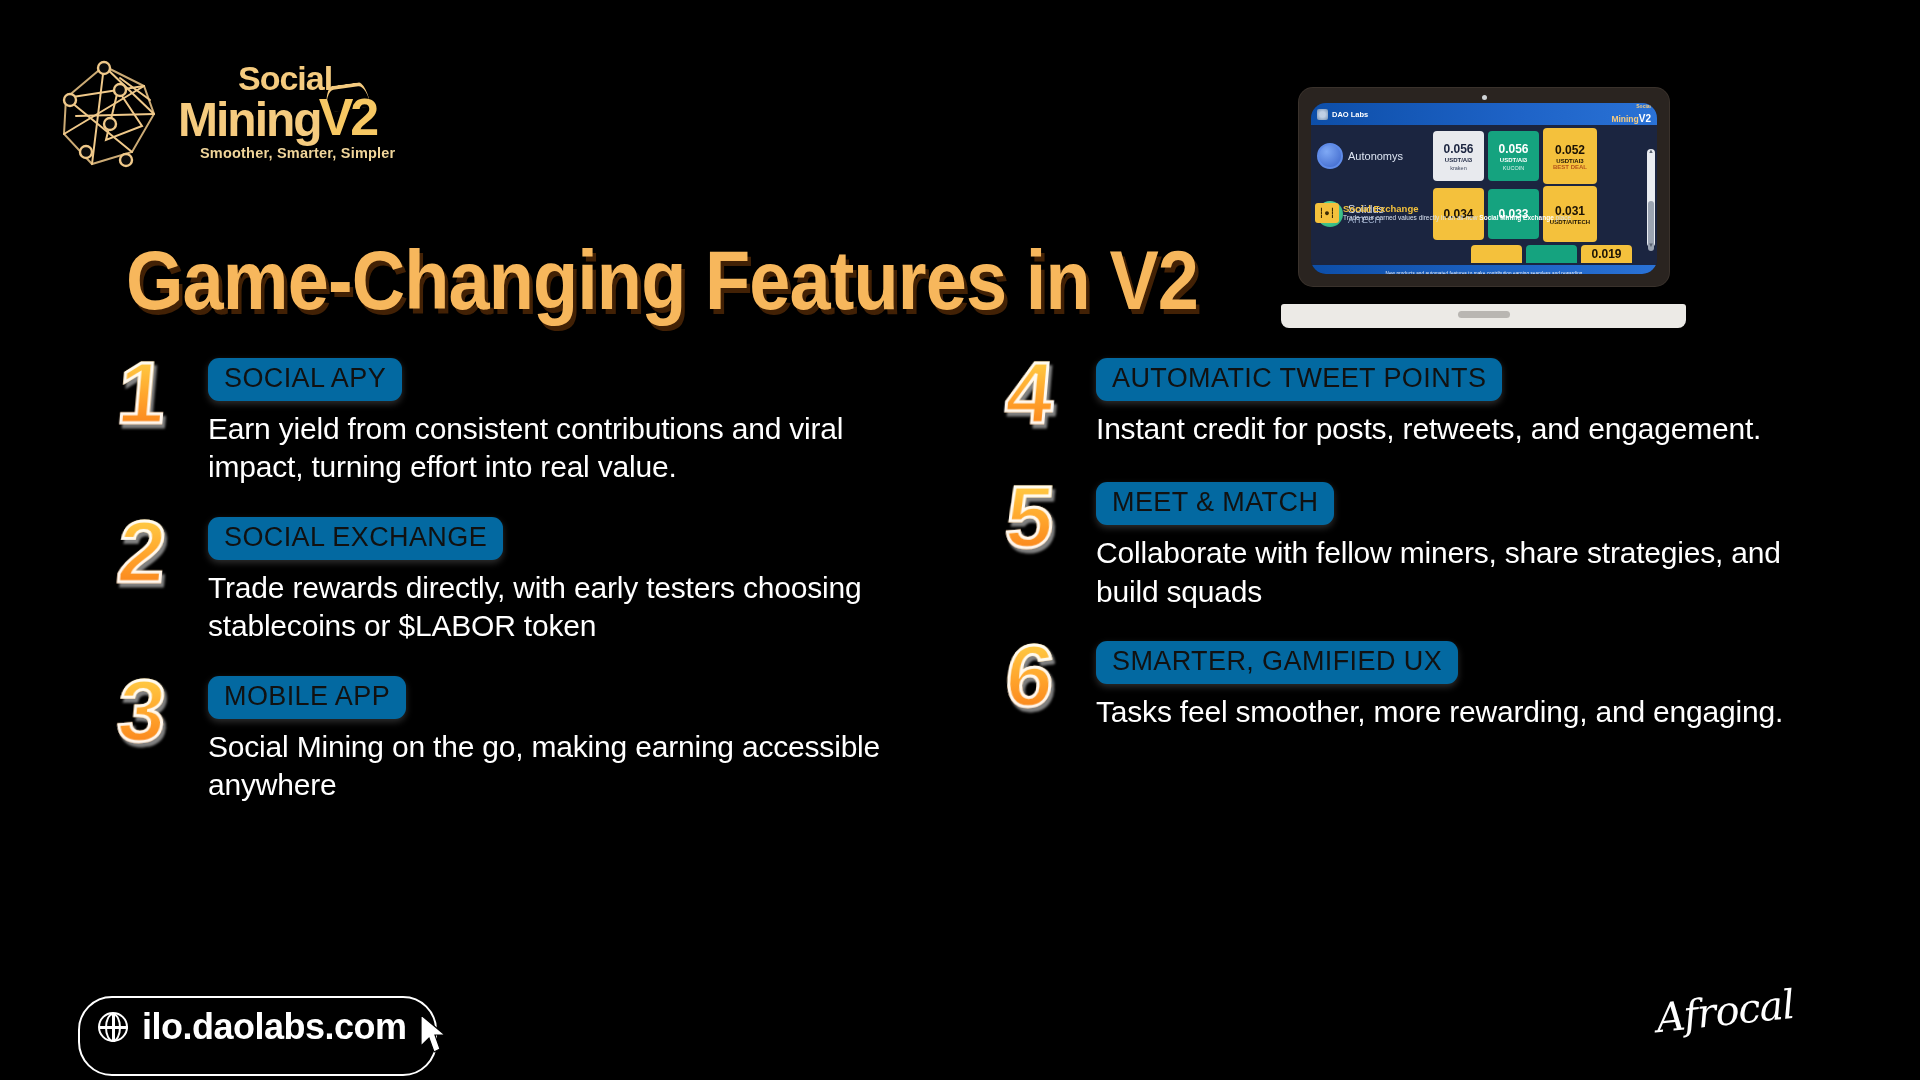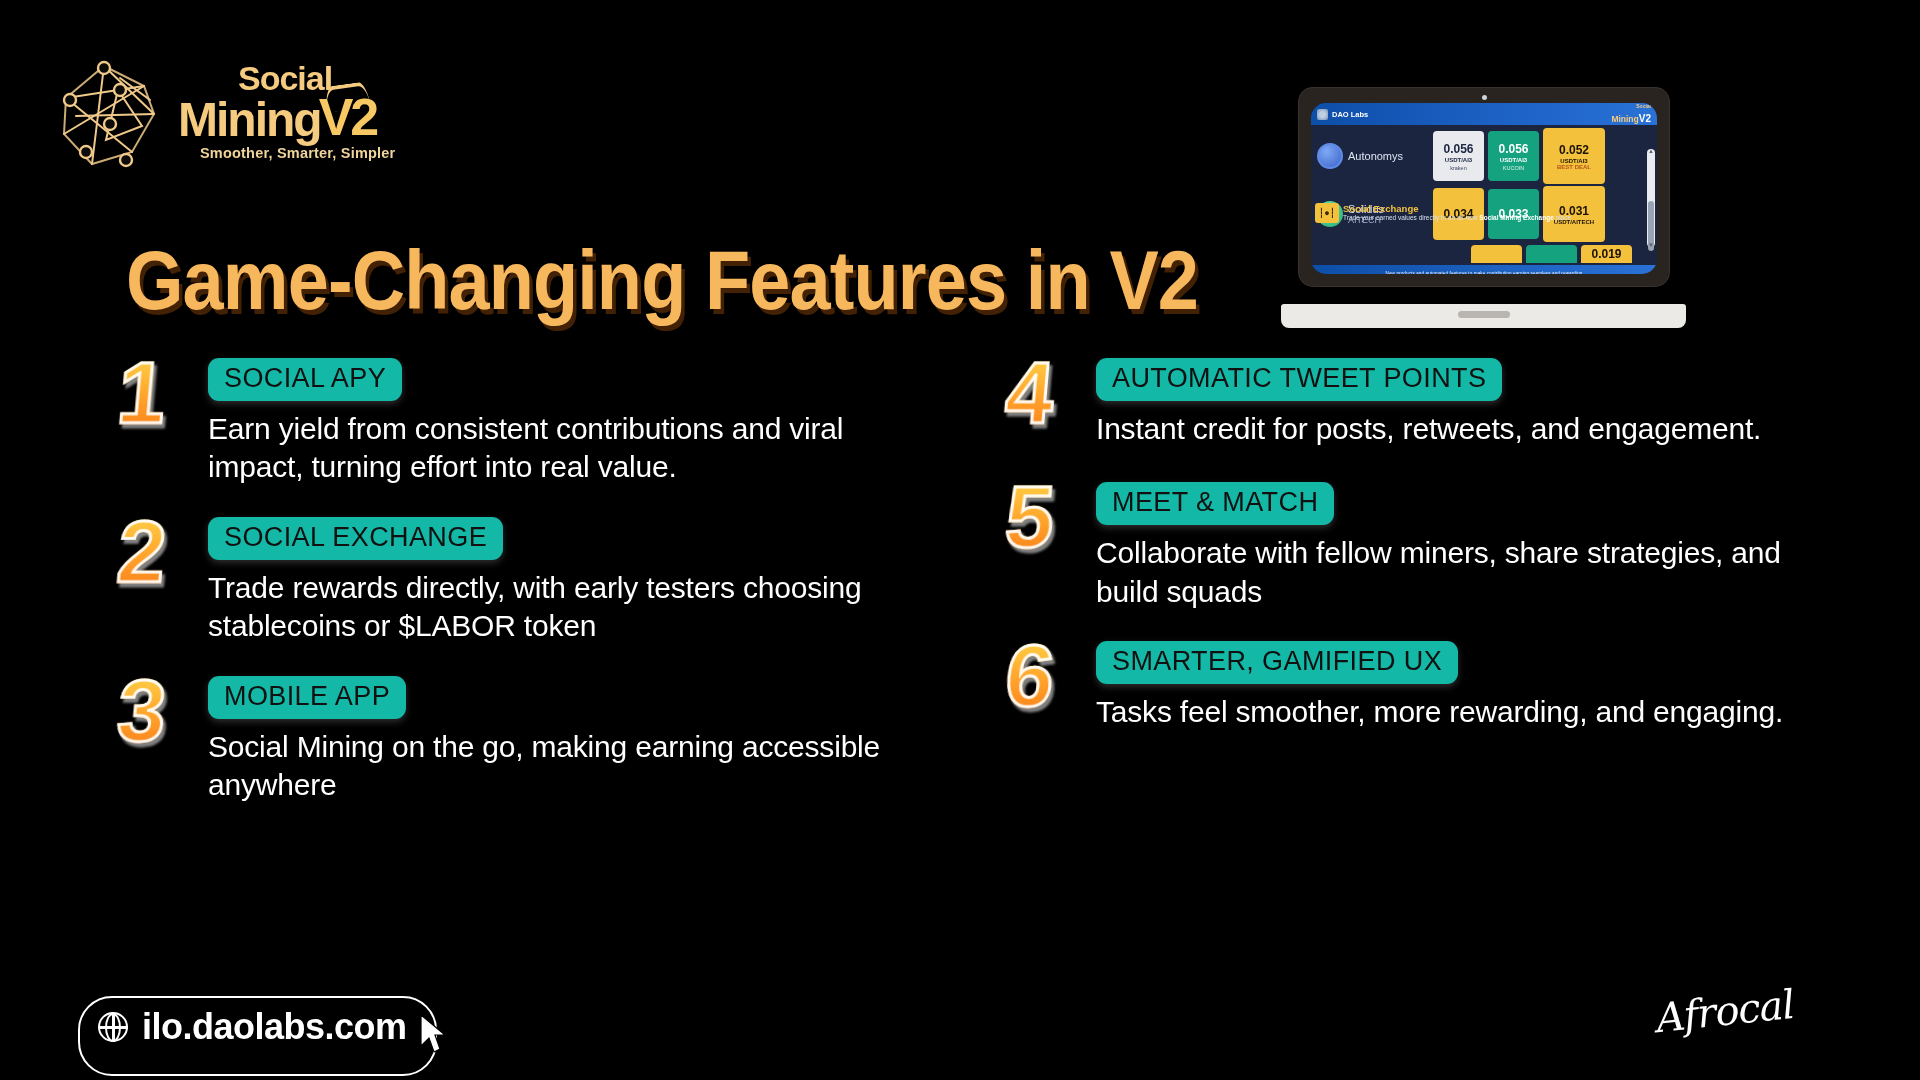--- a/index.html
+++ b/index.html
@@ -89,21 +89,21 @@
   .s-coin-nm small{ display:block; font-size:9px; color:#9fb0cc; }
   .s-cell{
     width:51px; height:50px; border-radius:4px; text-align:center;
     display:flex; flex-direction:column; align-items:center; justify-content:center;
   }
   .s-cell .v{ font-size:12px; font-weight:bold; }
   .s-cell .p{ font-size:6px; font-weight:bold; margin-top:1px; }
   .s-cell .x{ font-size:5.5px; margin-top:2px; opacity:.85; }
   .c-grey{ background:#e8eaee; color:#1b2540; }
   .c-teal{ background:#15a37f; color:#fff; }
-  .c-gold{ background:#f4c13c; color:#1b1205; width:62px; height:56px; }
+  .c-gold{ background:#f4c13c; color:#1b1205; width:54px; height:56px; }
   .badge-deal{ font-size:6px; font-weight:bold; color:#b3521a; }
 
   .s-exch{
     position:absolute; left:4px; top:78px; right:24px;
     display:flex; align-items:center; gap:4px;
   }
   .s-exch-ic{ width:24px; height:20px; background:#f4c13c; border-radius:3px;
     display:flex; align-items:center; justify-content:center;
     font-size:9px; color:#3a2a05; font-weight:bold; }
   .s-exch-t1{ font-size:9.5px; font-weight:bold; color:#f4c13c; line-height:1.1; }
@@ -133,21 +133,21 @@
     position:absolute; left:0; top:-8px;
     font-size:86px; font-weight:bold; line-height:1;
     background:linear-gradient(180deg,#ffd64a 0%,#ffa32b 55%,#f97d18 100%);
     -webkit-background-clip:text; background-clip:text; color:transparent;
     -webkit-text-stroke:3px rgba(255,255,255,0.92);
     paint-order:stroke fill;
     filter:drop-shadow(3px 4px 1px rgba(255,255,255,0.5));
     transform:skewX(-5deg);
   }
   .fpill{
-    display:inline-block; background:#14b8a6; color:#111;
+    display:inline-block; background:#0369a1; color:#111;
     font-size:27px; letter-spacing:0.4px;
     padding:5px 16px 7px; border-radius:11px;
     box-shadow:0 3px 7px rgba(255,255,255,0.18);
   }
   .fdesc{
     margin-top:9px; color:#fff; font-size:30px; font-weight:normal;
     line-height:1.28; letter-spacing:-0.2px; max-width:730px;
   }
 
   

